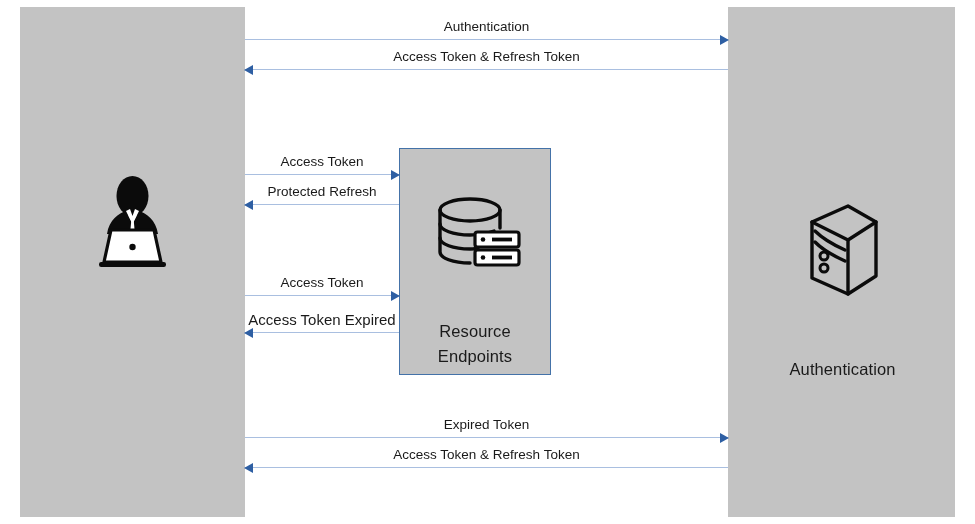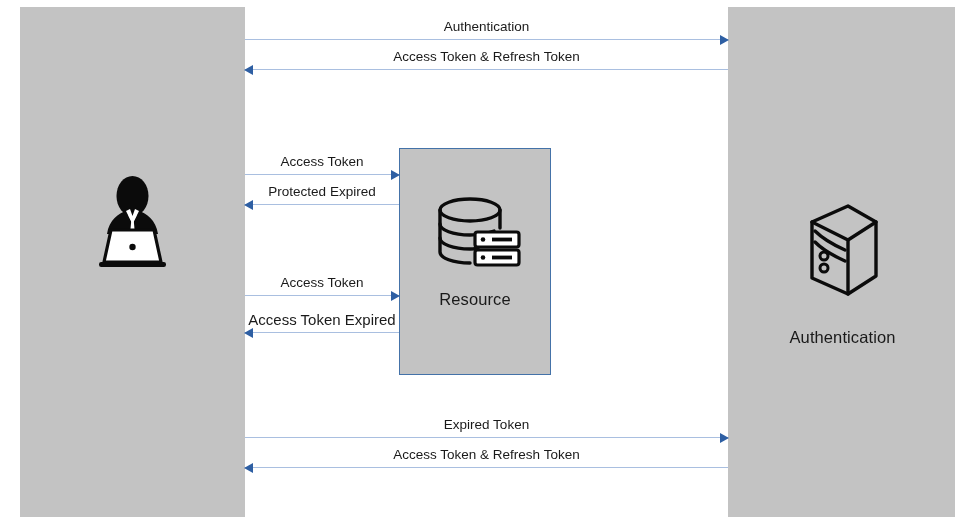--- a/index.html
+++ b/index.html
@@ -16,21 +16,21 @@
         background:#c3c3c3;border:1.5px solid #4472a8;box-sizing:border-box;}
 
   
   .icon-wrap{position:absolute;display:flex;align-items:center;justify-content:center;}
   .icon-client{left:85px;top:172px;width:95px;height:100px;}
   .icon-server{left:790px;top:196px;width:105px;height:110px;}
   .icon-db{left:428px;top:192px;width:96px;height:84px;}
 
   
   .caption{position:absolute;text-align:center;color:#1a1a1a;
-           font-size:16.5px;line-height:25px;letter-spacing:.1px;}
+           font-size:16.5px;line-height:25px;letter-spacing:.1px;margin-top:32px;}
   .cap-client{left:60px;top:303px;width:145px;}
   .cap-auth{left:760px;top:325px;width:165px;}
   .cap-node{left:399px;top:287px;width:152px;}
 
   
   .msg{position:absolute;height:0;}
   .msg .line{position:absolute;left:0;top:0;width:100%;height:0;
              border-top:1.6px solid #a9bfe0;}
   .msg .head{position:absolute;top:-4.5px;width:0;height:0;
              border-top:5px solid transparent;border-bottom:5px solid transparent;}
@@ -111,20 +111,21 @@
         <circle cx="55" cy="47.5" r="2.3" fill="#0b0b0b"></circle>
         <circle cx="55" cy="65.5" r="2.3" fill="#0b0b0b"></circle>
         <rect x="64" y="45.6" width="20" height="3.8" fill="#0b0b0b"></rect>
         <rect x="64" y="63.6" width="20" height="3.8" fill="#0b0b0b"></rect>
       </g>
     </svg>
   </div>
 
   <div class="caption cap-node">
     <div>Resource</div>
+    <div>Endpoints</div>
   </div>
 
   <div class="msg to-right" style="left:245px;top:39px;width:483px;">
     <div class="line"></div>
     <div class="head"></div>
     <div class="label">Authentication</div>
   </div>
 
   <div class="msg to-left" style="left:245px;top:69px;width:483px;">
     <div class="line"></div>
@@ -134,21 +135,21 @@
 
   <div class="msg to-right" style="left:245px;top:174px;width:154px;">
     <div class="line"></div>
     <div class="head"></div>
     <div class="label">Access Token</div>
   </div>
 
   <div class="msg to-left" style="left:245px;top:204px;width:154px;">
     <div class="line"></div>
     <div class="head"></div>
-    <div class="label">Protected Expired</div>
+    <div class="label">Protected Refresh</div>
   </div>
 
   <div class="msg to-right" style="left:245px;top:295px;width:154px;">
     <div class="line"></div>
     <div class="head"></div>
     <div class="label">Access Token</div>
   </div>
 
   <div class="msg to-left narrow" style="left:245px;top:332px;width:154px;">
     <div class="line"></div>

